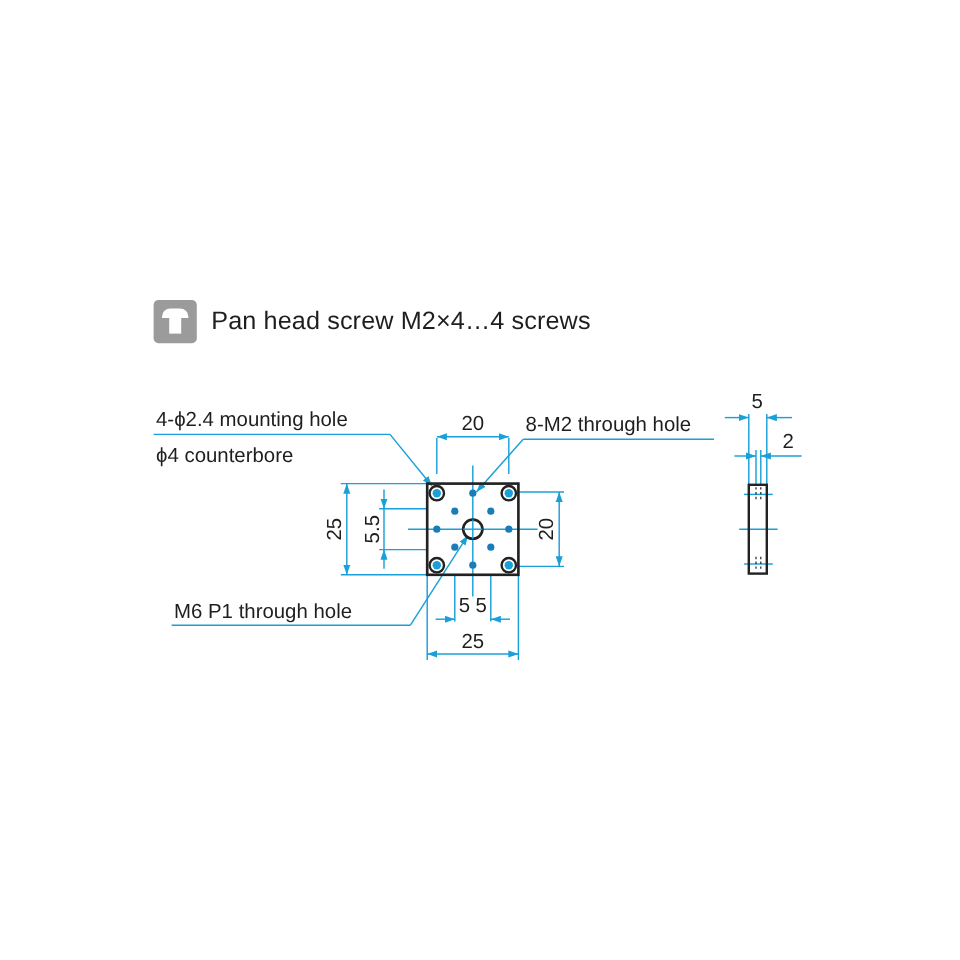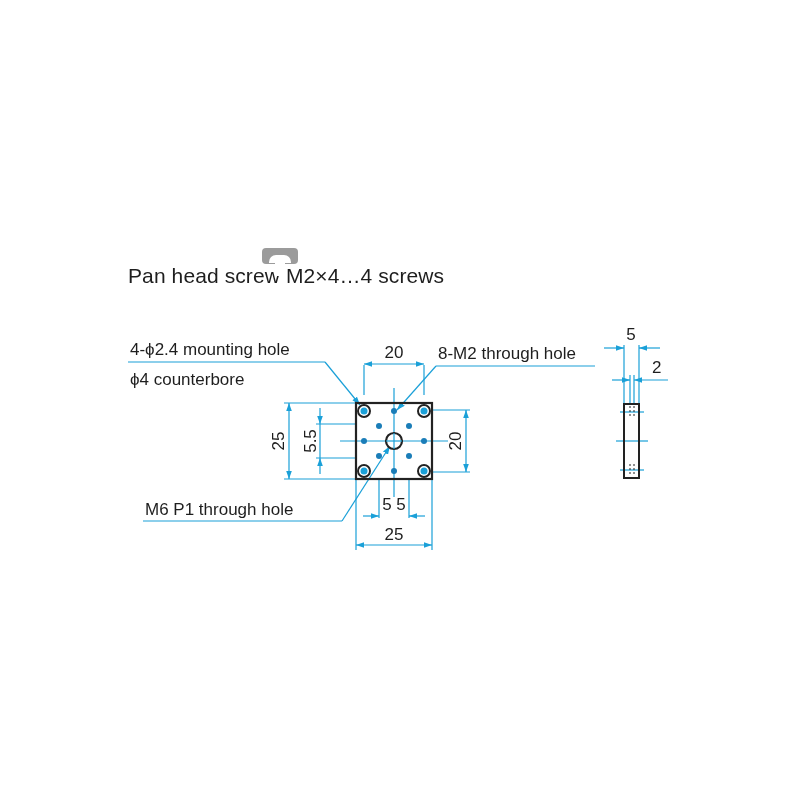--- a/index.html
+++ b/index.html
@@ -1,18 +1,18 @@
 <!DOCTYPE html>
 <html><head>
 <meta charset="utf-8">
 <style>
   html, body { margin: 0; padding: 0; background: #ffffff; }
   body { width: 800px; height: 800px; position: relative; overflow: hidden;
          font-family: "Liberation Sans", sans-serif; color: #222; }
-  .legend { position: absolute; left: 128px; top: 248px; height: 40px; display: flex; align-items: center; flex-direction: column; }
+  .legend { position: absolute; left: 128px; top: 248px; height: 40px; display: flex; align-items: center; }
   .legend-icon { width: 36px; height: 36px; background: #9b9b9b; border-radius: 4px; position: relative; margin-right: 12px; }
   .legend-icon .cap { position: absolute; left: 7px; top: 7px; width: 22px; height: 8px; background: #fff; border-radius: 7px 7px 0 0; }
   .legend-icon .shank { position: absolute; left: 13px; top: 15px; width: 10px; height: 13px; background: #fff; }
   .legend-text { font-size: 21px; color: #1e1e1e; letter-spacing: 0.1px; }
   svg { position: absolute; left: 0; top: 0; }
   .lbl { font-family: "Liberation Sans", sans-serif; font-size: 17px; fill: #1e1e1e; }
   .dim { font-family: "Liberation Sans", sans-serif; font-size: 17px; fill: #1e1e1e; }
 </style>
 </head>
 <body>

